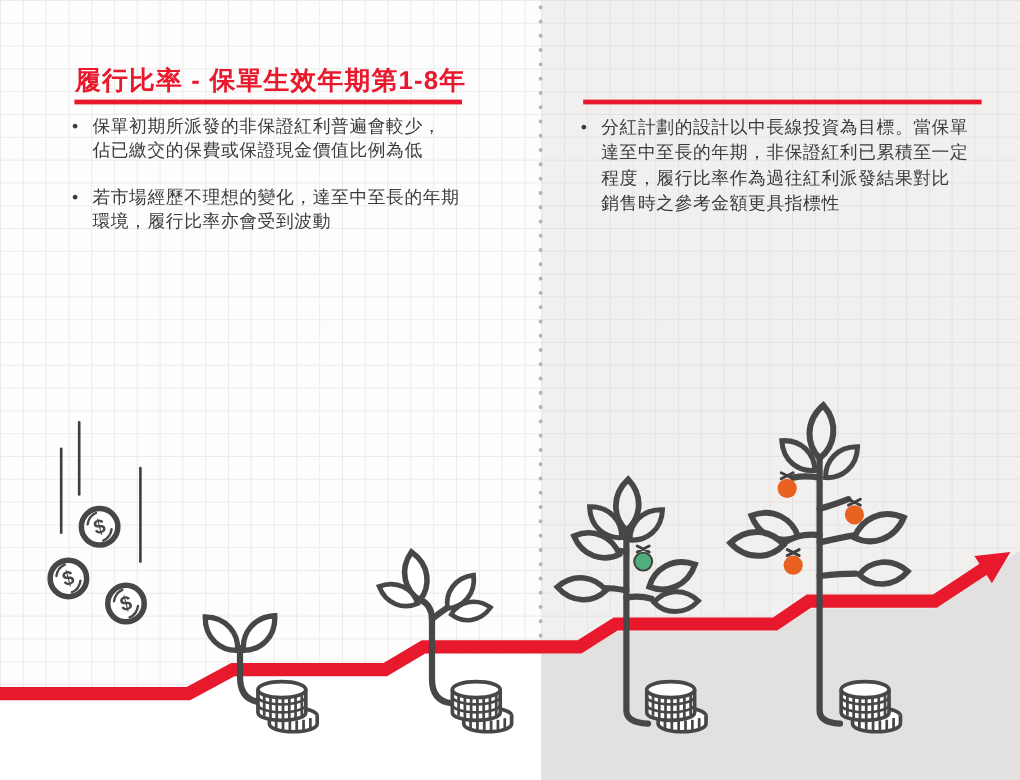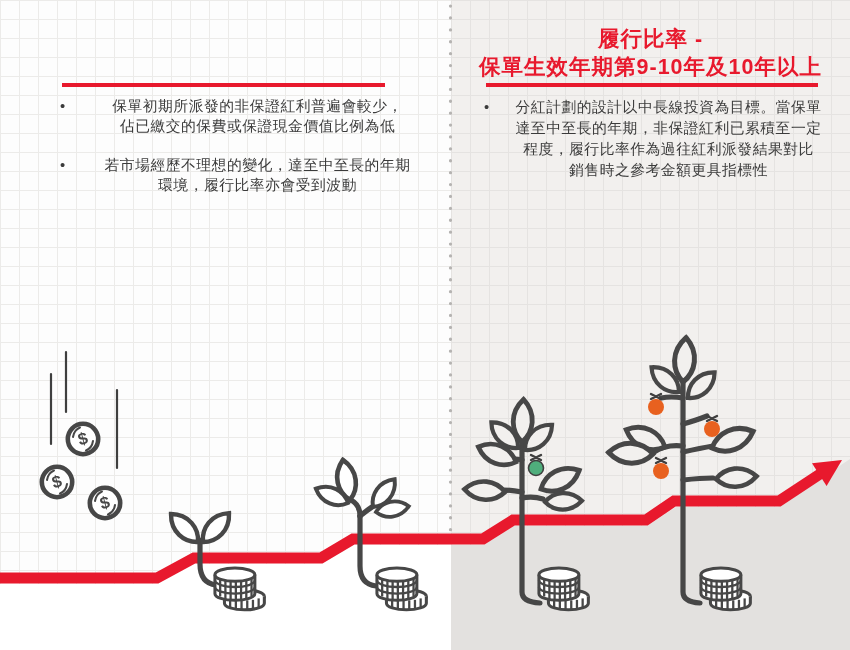--- a/index.html
+++ b/index.html
@@ -40,21 +40,21 @@
   .underline{position:absolute;height:3.5px;background:var(--accent-red);z-index:3;}
   .underline-left{left:62px;top:83px;width:323px;}
   .underline-right{left:486px;top:83px;width:332px;}
 
   .bullets{position:absolute;z-index:3;list-style:none;margin:0;padding:0;}
   .bullets-left{left:60px;top:96px;width:378px;}
   .bullets-right{left:484px;top:97px;width:352px;}
   .bullets li{display:flex;}
   .bullets li + li{margin-top:19px;}
   .bullet-marker{width:17px;flex:0 0 17px;color:var(--text);}
-  .bullet-text{flex:1;white-space:pre-line;letter-spacing:0.5px;text-align:center;}
+  .bullet-text{flex:1;white-space:pre-line;letter-spacing:0.5px;}
   .bullets-left li{font-size:14.8px;line-height:20px;}
   .bullets-right li{font-size:14.8px;line-height:21px;}
 
   .illustration{position:absolute;left:0;top:0;z-index:2;pointer-events:none;}
   .ink-stroke{stroke:var(--ink);fill:none;stroke-linecap:round;stroke-width:5.2px;}
   .leaf-use{stroke:var(--ink);stroke-width:4.2px;}
   .stack-part{stroke:var(--ink);stroke-width:3.2px;}
   .stack-fill{fill:#fff;}
   .stack-line{fill:none;stroke:var(--ink);stroke-width:2.4px;}
   .coin-ring{fill:#fff;stroke:var(--ink);stroke-width:4.6px;}
@@ -64,24 +64,23 @@
   .fruit-tie{stroke:#3f3f3f;stroke-width:2.4px;stroke-linecap:round;}
 </style>
 </head>
 <body>
 
 <div class="canvas">
 
   <div class="panel panel-left"></div>
   <div class="panel panel-right"></div>
 
+  <div class="txt title title-left">履行比率 - 保單生效年期第1-8年</div>
   <div class="underline underline-left"></div>
 
-  <div class="txt title title-right">履行比率 -
-保單生效年期第9-10年及10年以上</div>
   <div class="underline underline-right"></div>
 
   <ul class="bullets bullets-left txt">
     <li>
       <span class="bullet-marker">•</span>
       <span class="bullet-text">保單初期所派發的非保證紅利普遍會較少，
 佔已繳交的保費或保證現金價值比例為低</span>
     </li>
     <li>
       <span class="bullet-marker">•</span>

